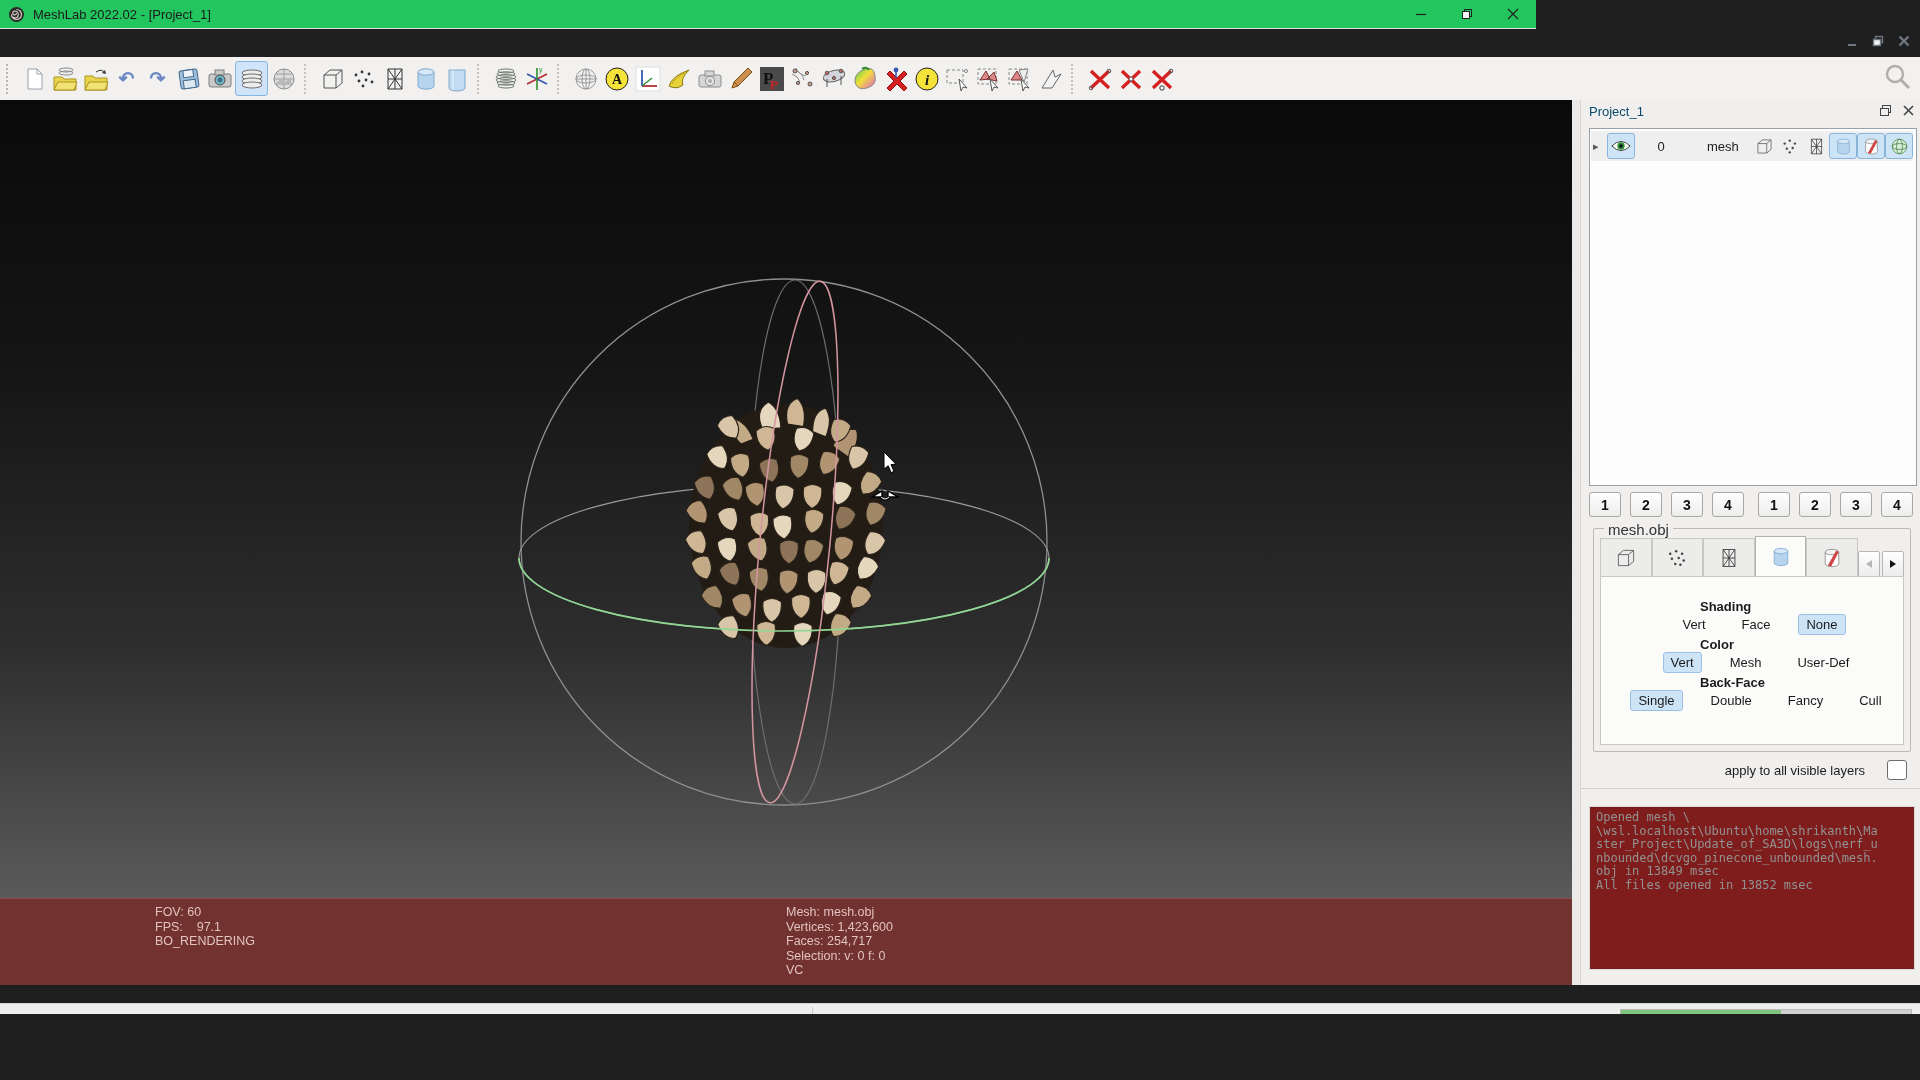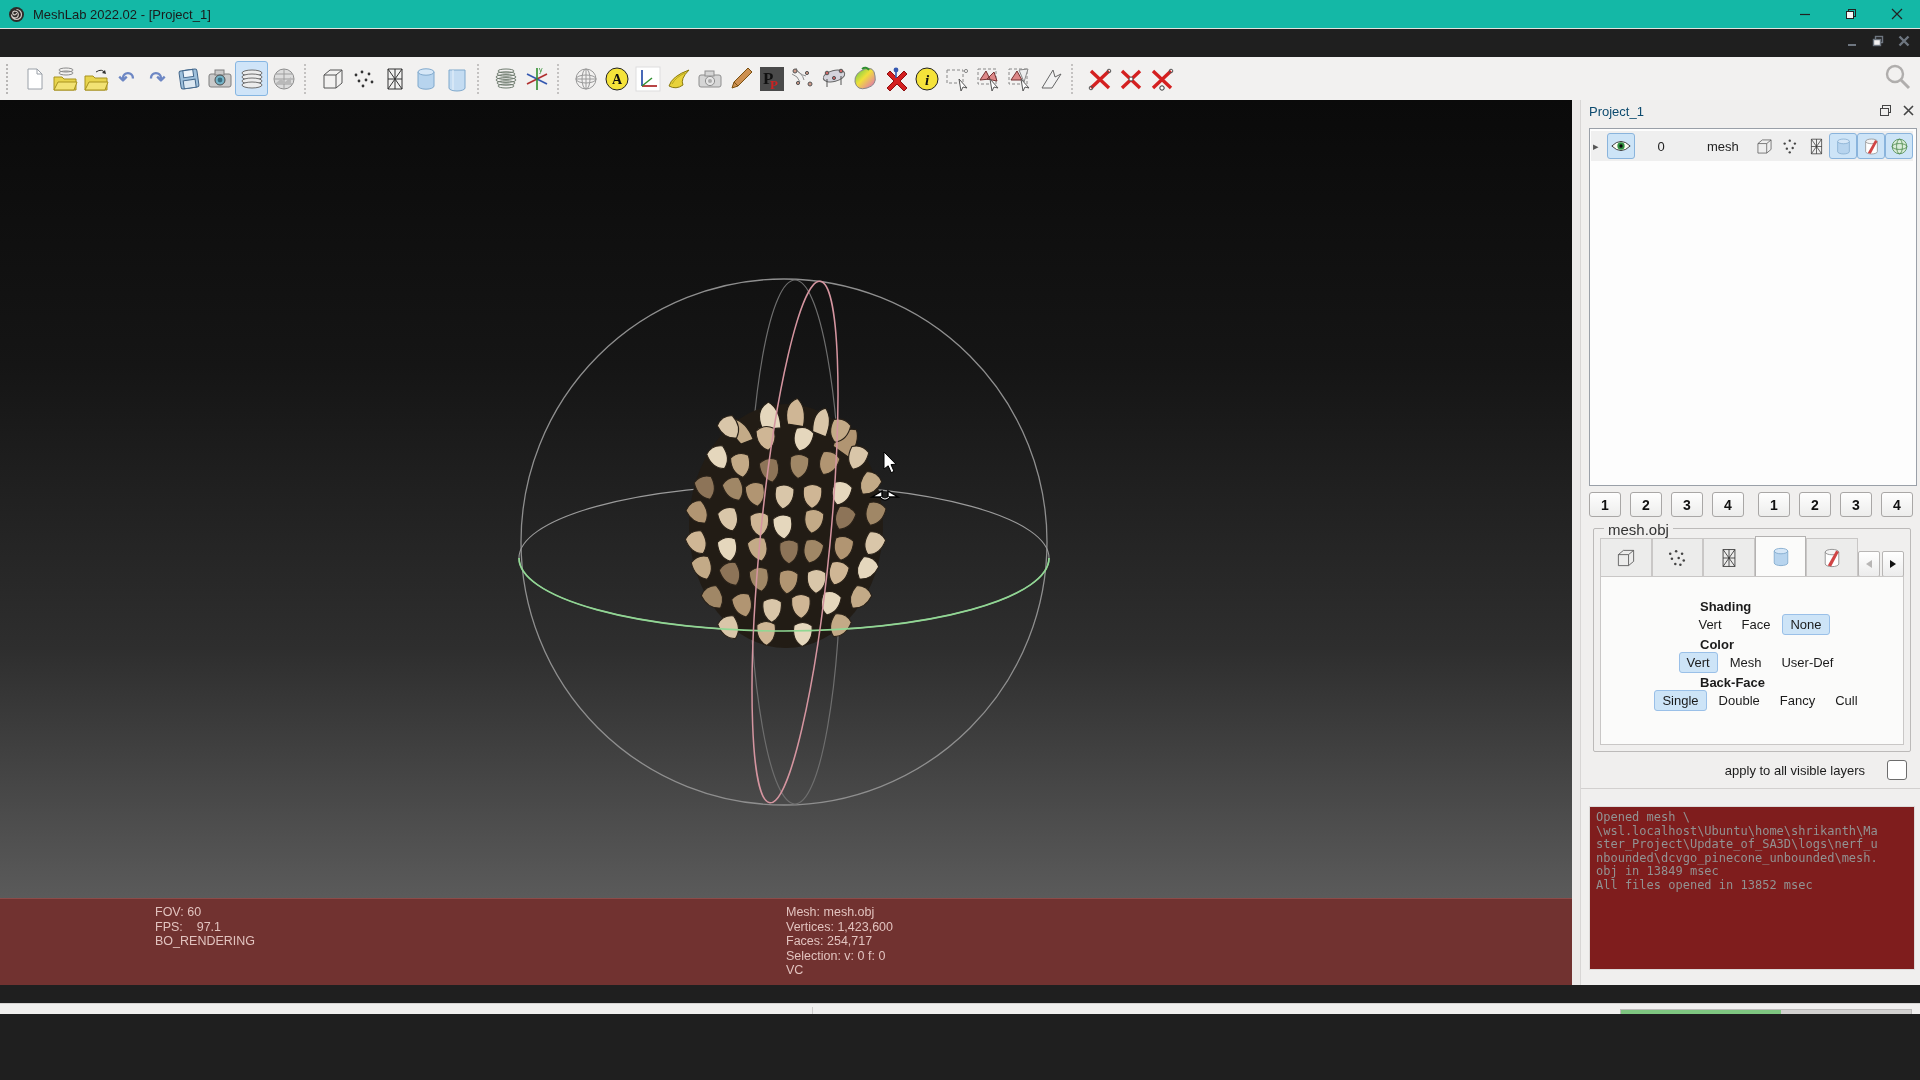--- a/index.html
+++ b/index.html
@@ -1,18 +1,18 @@
 <!DOCTYPE html>
 <html><head>
 <meta charset="utf-8">
 <style>
   html,body{margin:0;padding:0;background:#000;}
   .app{position:relative;width:1920px;height:1080px;font-family:"Liberation Sans",sans-serif;overflow:hidden;background:#1f1f1f;}
   
-  .titlebar{position:absolute;left:0;top:0;width:1920px;height:28px;background:#14b8a6;display:flex;align-items:center;border-bottom:1px solid #e3e1e0;}
+  .titlebar{position:absolute;left:0;top:0;width:1536px;height:28px;background:#22c55e;display:flex;align-items:center;border-bottom:1px solid #e3e1e0;}
   .titlebar .logo{margin-left:8px;}
   .titlebar .ttext{margin-left:8px;font-size:13px;color:#1b1b1b;}
   .wbtns{position:absolute;right:0;top:0;height:28px;display:flex;}
   .wbtn{width:46px;height:28px;display:flex;align-items:center;justify-content:center;color:#222;}
   
   .menubar{position:absolute;left:0;top:28px;width:1920px;height:29px;background:#f2f1f0;display:flex;align-items:center;border-bottom:1px solid #e0dedd;}
   .menubar .logo{margin-left:8px;}
   .menuitem{padding:4px 10px;font-size:13.5px;color:#1b1b1b;}
   .mdibtns{position:absolute;right:6px;top:32px;display:flex;gap:6px;}
   .mdibtn{width:20px;height:18px;display:flex;align-items:center;justify-content:center;color:#6e7680;font-weight:bold;font-size:13px;}
@@ -49,21 +49,21 @@
   .groupbox{position:absolute;left:12px;top:428px;width:316px;height:222px;border:1px solid #bcbab9;border-radius:2px;}
   .gblabel{position:absolute;left:10px;top:-8px;background:#f0efee;padding:0 4px;font-size:15px;color:#333;}
   .tabs{position:absolute;left:6px;top:8px;right:6px;height:40px;display:flex;align-items:flex-end;}
   .tab{width:54px;height:38px;display:flex;align-items:center;justify-content:center;background:#ececeb;border:1px solid #c9c7c6;border-bottom:none;}
   .tab.activetab{background:#fbfbfa;height:40px;border-color:#b4b2b1;}
   .tabscroll{margin-left:auto;display:flex;gap:2px;}
   .tsbtn{width:20px;height:24px;border:1px solid #b8b6b5;background:linear-gradient(#fff,#ececec);border-radius:2px;display:flex;align-items:center;justify-content:center;font-size:11px;}
   .tabpane{position:absolute;left:6px;top:47px;right:6px;bottom:6px;background:#fbfbfa;border:1px solid #c9c7c6;}
   .optrow{position:absolute;left:14px;right:10px;height:24px;display:flex;align-items:center;flex-direction:column;}
   .optlabel{font-weight:bold;font-size:13px;color:#1b1b1b;width:108px;}
-  .optbtns{display:flex;gap:4px;align-items:center;margin-left:12px;}
+  .optbtns{display:flex;gap:20px;align-items:center;margin-left:12px;}
   .opt{font-size:13px;color:#1b1b1b;padding:2px 7px;border:1px solid transparent;border-radius:3px;}
   .opt.sel{background:#cde4f7;border-color:#9ac0e8;}
   .swatch{width:17px;height:17px;background:#b3b1b0;margin-left:14px;}
   .applyrow{position:absolute;right:14px;top:660px;display:flex;align-items:center;gap:22px;}
   .applylabel{font-size:13px;color:#1b1b1b;}
   .checkbox{width:18px;height:18px;background:#fff;border:1px solid #6d6d6d;border-radius:3px;}
   .sectline{position:absolute;left:0;top:688px;width:340px;border-top:1px solid #d2d0cf;}
   .logbox{position:absolute;left:8px;top:706px;width:324px;height:162px;background:#7f1d1d;border:1px solid #dcdad9;overflow:hidden;}
   .logbox pre{margin:4px 6px;font-family:"DejaVu Sans Mono",monospace;font-size:12px;line-height:13.5px;color:#929292;}
   

